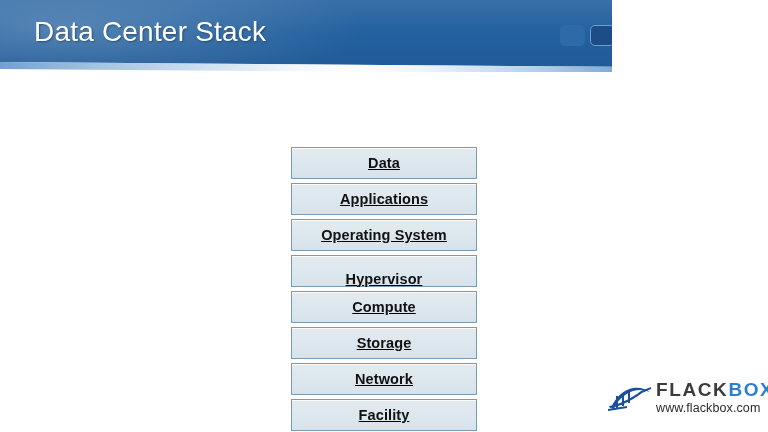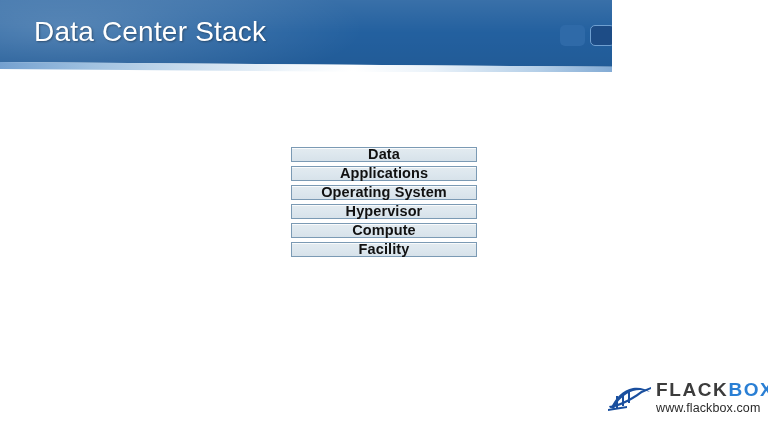--- a/index.html
+++ b/index.html
@@ -113,29 +113,30 @@
 
   
   .stack {
     position: absolute;
     left: 291px;
     top: 147px;
     width: 186px;
   }
   .stack-layer {
     position: relative;
-    height: 15px;
+    height: 32px;
     margin-bottom: 4px;
     background: linear-gradient(to bottom, #e3ebf0 0%, #dde7ee 50%, #d7e2ea 100%);
     border: 1px solid #7b9ab4;
     box-sizing: border-box;
     display: flex;
     align-items: center;
     justify-content: center;
     box-shadow: 0 1px 0 rgba(255,255,255,0.8) inset;
+    text-decoration: underline;
   }
   .stack-layer:last-child { margin-bottom: 0; }
   .stack-label {
     font-size: 14.5px;
     font-weight: bold;
     color: #111111;
     letter-spacing: 0.1px;
     line-height: 1;
     white-space: nowrap;
   }
@@ -210,20 +211,26 @@
       <span class="stack-label" style="color: rgb(17, 17, 17); text-align: right;">Applications</span>
     </div>
     <div class="stack-layer" style="border-color: rgb(123, 154, 180);">
       <span class="stack-label" style="color: rgb(17, 17, 17);">Operating System</span>
     </div>
     <div class="stack-layer" style="border-color: rgb(123, 154, 180); align-items: flex-end;">
       <span class="stack-label" style="color: rgb(17, 17, 17);">Hypervisor</span>
     </div>
     <div class="stack-layer" style="border-color: rgb(123, 154, 180);">
       <span class="stack-label" style="color: rgb(17, 17, 17);">Compute</span>
+    </div>
+    <div class="stack-layer" style="border-color: rgb(123, 154, 180);">
+      <span class="stack-label" style="color: rgb(17, 17, 17);">Storage</span>
+    </div>
+    <div class="stack-layer" style="border-color: rgb(123, 154, 180);">
+      <span class="stack-label" style="color: rgb(17, 17, 17);">Network</span>
     </div>
     <div class="stack-layer" style="border-color: rgb(123, 154, 180);">
       <span class="stack-label" style="color: rgb(17, 17, 17);">Facility</span>
     </div>
   </div>
 
   <div class="logo">
     <span class="logo-mark">
       <svg width="48" height="30" viewBox="0 0 48 30" xmlns="http://www.w3.org/2000/svg">
         <path d="M2 24 C 10 23, 22 18, 34 9 L 44 5 L 44 7 L 35 11 C 23 20, 11 25, 3 26 Z" fill="#1a4f9e"></path>

